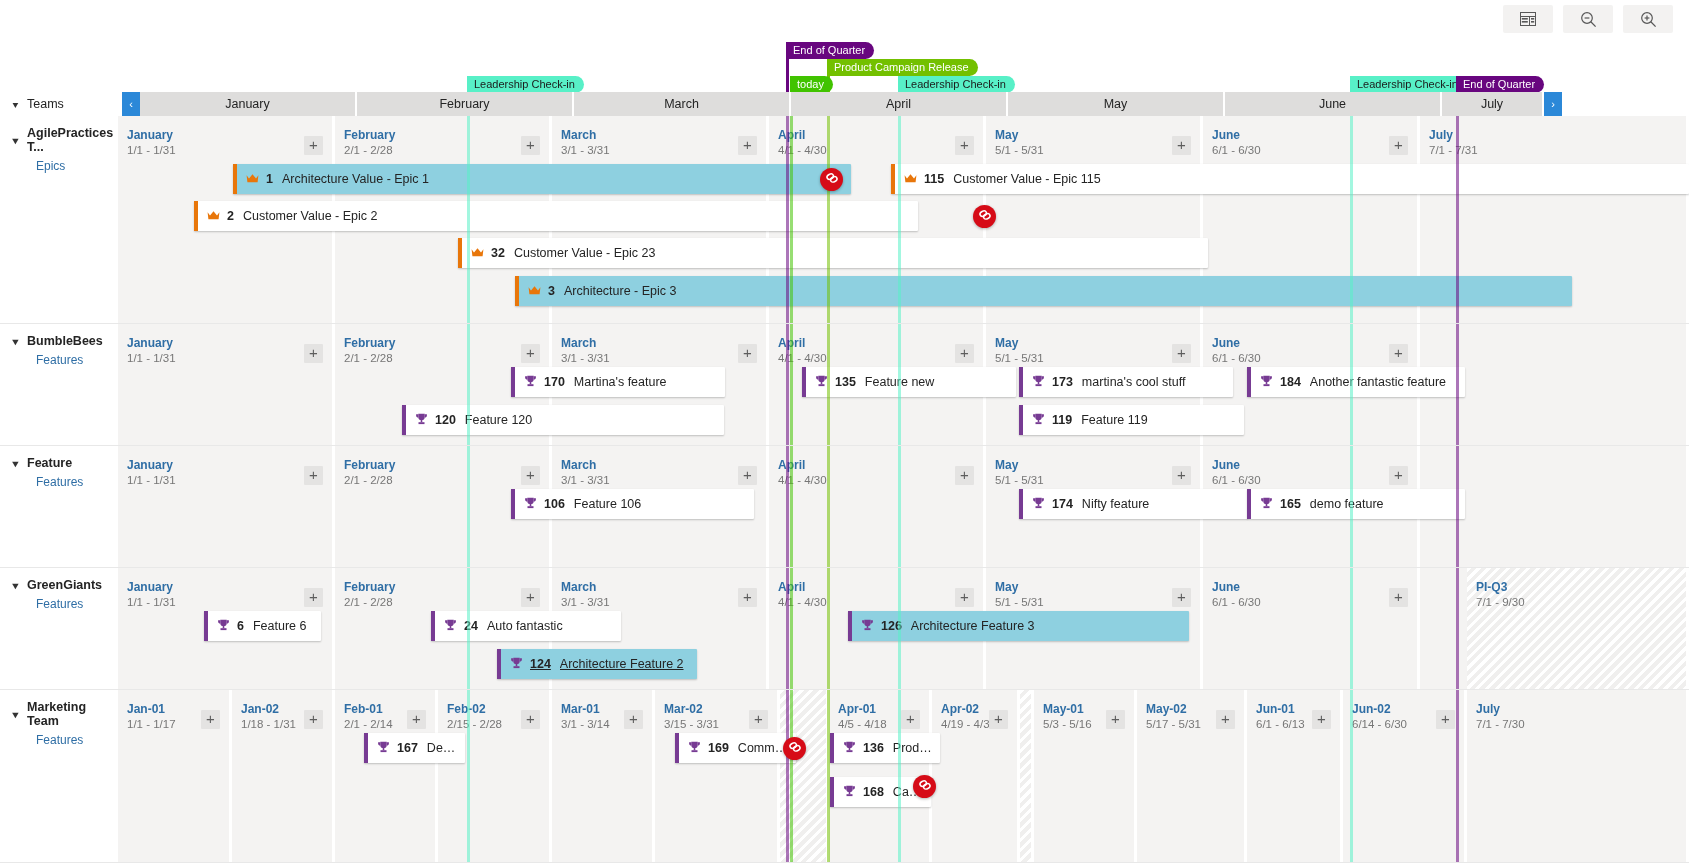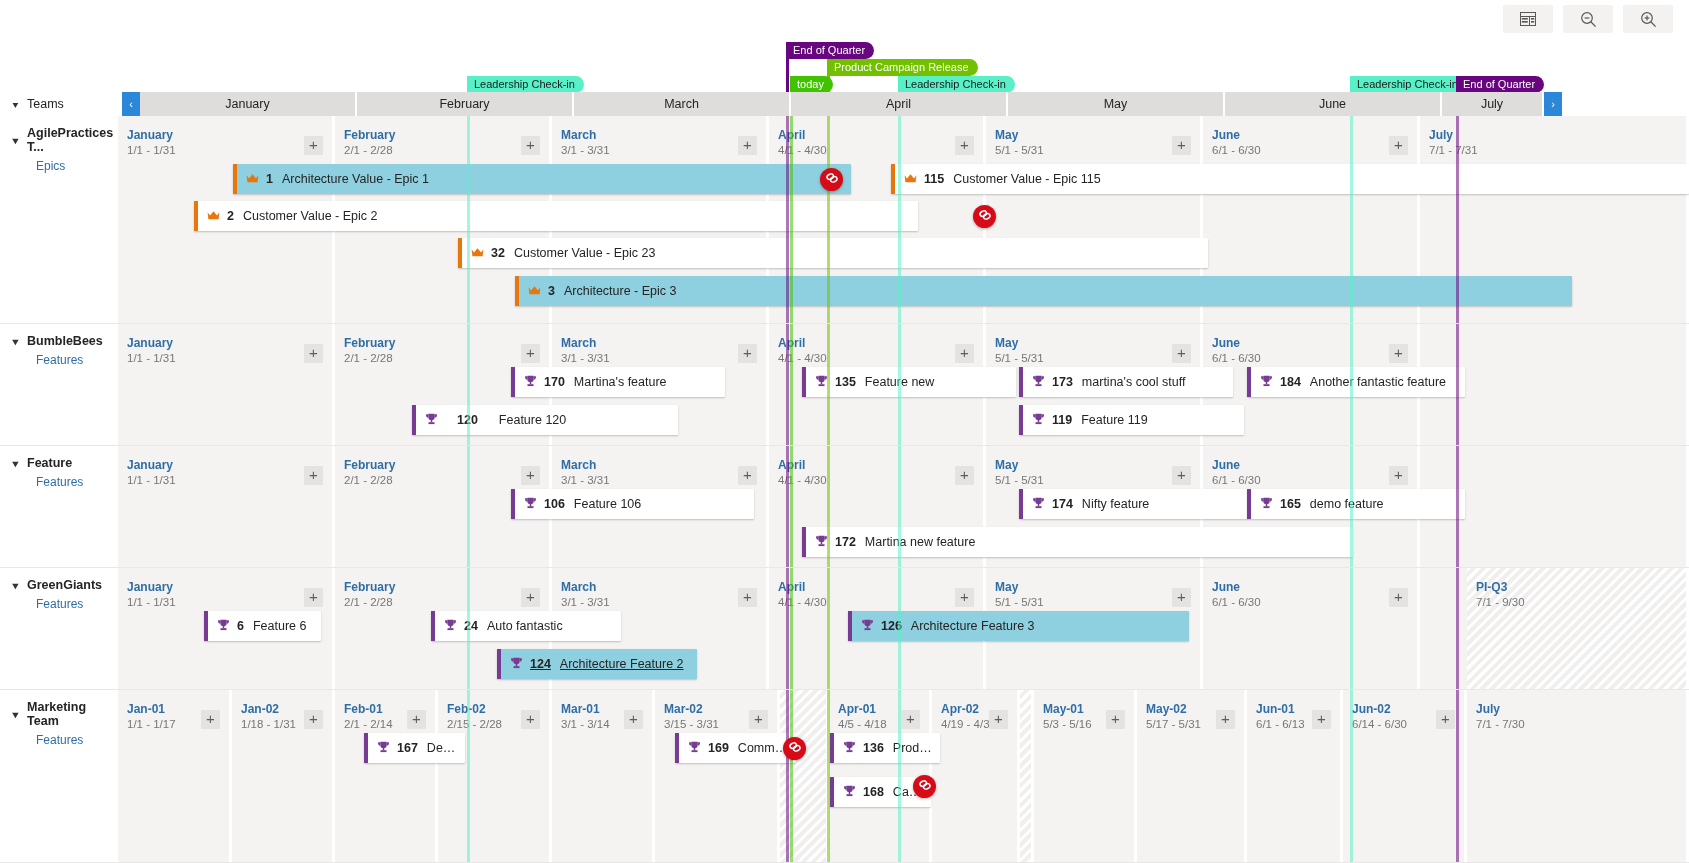--- a/index.html
+++ b/index.html
@@ -357,21 +357,21 @@
           <span class="lb" style="background:#773b93"></span>
           <span class="ic"><svg width="13" height="13" viewBox="0 0 13 13">
               <path d="M3.3 0.8h6.4v3.1a3.2 3.2 0 0 1-6.4 0z" fill="#773b93"></path>
               <path d="M3.3 1.3H1.1v1.2c0 1.3 1 2.2 2.2 2.2zM9.7 1.3h2.2v1.2c0 1.3-1 2.2-2.2 2.2z" fill="#773b93"></path>
               <rect x="5.7" y="6.6" width="1.6" height="2.6" fill="#773b93"></rect>
               <rect x="3.5" y="9.2" width="6" height="1.9" fill="#773b93"></rect>
             </svg></span>
           <span class="id">170</span>
           <span class="tx">Martina's feature</span>
         </div>
-        <div class="bar white" style="left: 294px; width: 266px; top: 81px; gap: 12px;">
+        <div class="bar white" style="left: 284px; width: 322px; top: 81px;">
           <span class="lb" style="background:#773b93"></span>
           <span class="ic"><svg width="13" height="13" viewBox="0 0 13 13">
               <path d="M3.3 0.8h6.4v3.1a3.2 3.2 0 0 1-6.4 0z" fill="#773b93"></path>
               <path d="M3.3 1.3H1.1v1.2c0 1.3 1 2.2 2.2 2.2zM9.7 1.3h2.2v1.2c0 1.3-1 2.2-2.2 2.2z" fill="#773b93"></path>
               <rect x="5.7" y="6.6" width="1.6" height="2.6" fill="#773b93"></rect>
               <rect x="3.5" y="9.2" width="6" height="1.9" fill="#773b93"></rect>
             </svg></span>
           <span class="id">120</span>
           <span class="tx">Feature 120</span>
         </div>
@@ -472,31 +472,20 @@
           <span class="lb" style="background:#773b93"></span>
           <span class="ic"><svg width="13" height="13" viewBox="0 0 13 13">
               <path d="M3.3 0.8h6.4v3.1a3.2 3.2 0 0 1-6.4 0z" fill="#773b93"></path>
               <path d="M3.3 1.3H1.1v1.2c0 1.3 1 2.2 2.2 2.2zM9.7 1.3h2.2v1.2c0 1.3-1 2.2-2.2 2.2z" fill="#773b93"></path>
               <rect x="5.7" y="6.6" width="1.6" height="2.6" fill="#773b93"></rect>
               <rect x="3.5" y="9.2" width="6" height="1.9" fill="#773b93"></rect>
             </svg></span>
           <span class="id">106</span>
           <span class="tx">Feature 106</span>
         </div>
-        <div class="bar white" style="left: 684px; width: 551px; top: 81px;">
-          <span class="lb" style="background:#773b93"></span>
-          <span class="ic"><svg width="13" height="13" viewBox="0 0 13 13">
-              <path d="M3.3 0.8h6.4v3.1a3.2 3.2 0 0 1-6.4 0z" fill="#773b93"></path>
-              <path d="M3.3 1.3H1.1v1.2c0 1.3 1 2.2 2.2 2.2zM9.7 1.3h2.2v1.2c0 1.3-1 2.2-2.2 2.2z" fill="#773b93"></path>
-              <rect x="5.7" y="6.6" width="1.6" height="2.6" fill="#773b93"></rect>
-              <rect x="3.5" y="9.2" width="6" height="1.9" fill="#773b93"></rect>
-            </svg></span>
-          <span class="id">172</span>
-          <span class="tx">Martina new feature</span>
-        </div>
         <div class="bar white" style="left: 901px; width: 229px; top: 43px;">
           <span class="lb" style="background:#773b93"></span>
           <span class="ic"><svg width="13" height="13" viewBox="0 0 13 13">
               <path d="M3.3 0.8h6.4v3.1a3.2 3.2 0 0 1-6.4 0z" fill="#773b93"></path>
               <path d="M3.3 1.3H1.1v1.2c0 1.3 1 2.2 2.2 2.2zM9.7 1.3h2.2v1.2c0 1.3-1 2.2-2.2 2.2z" fill="#773b93"></path>
               <rect x="5.7" y="6.6" width="1.6" height="2.6" fill="#773b93"></rect>
               <rect x="3.5" y="9.2" width="6" height="1.9" fill="#773b93"></rect>
             </svg></span>
           <span class="id">174</span>
           <span class="tx">Nifty feature</span>

